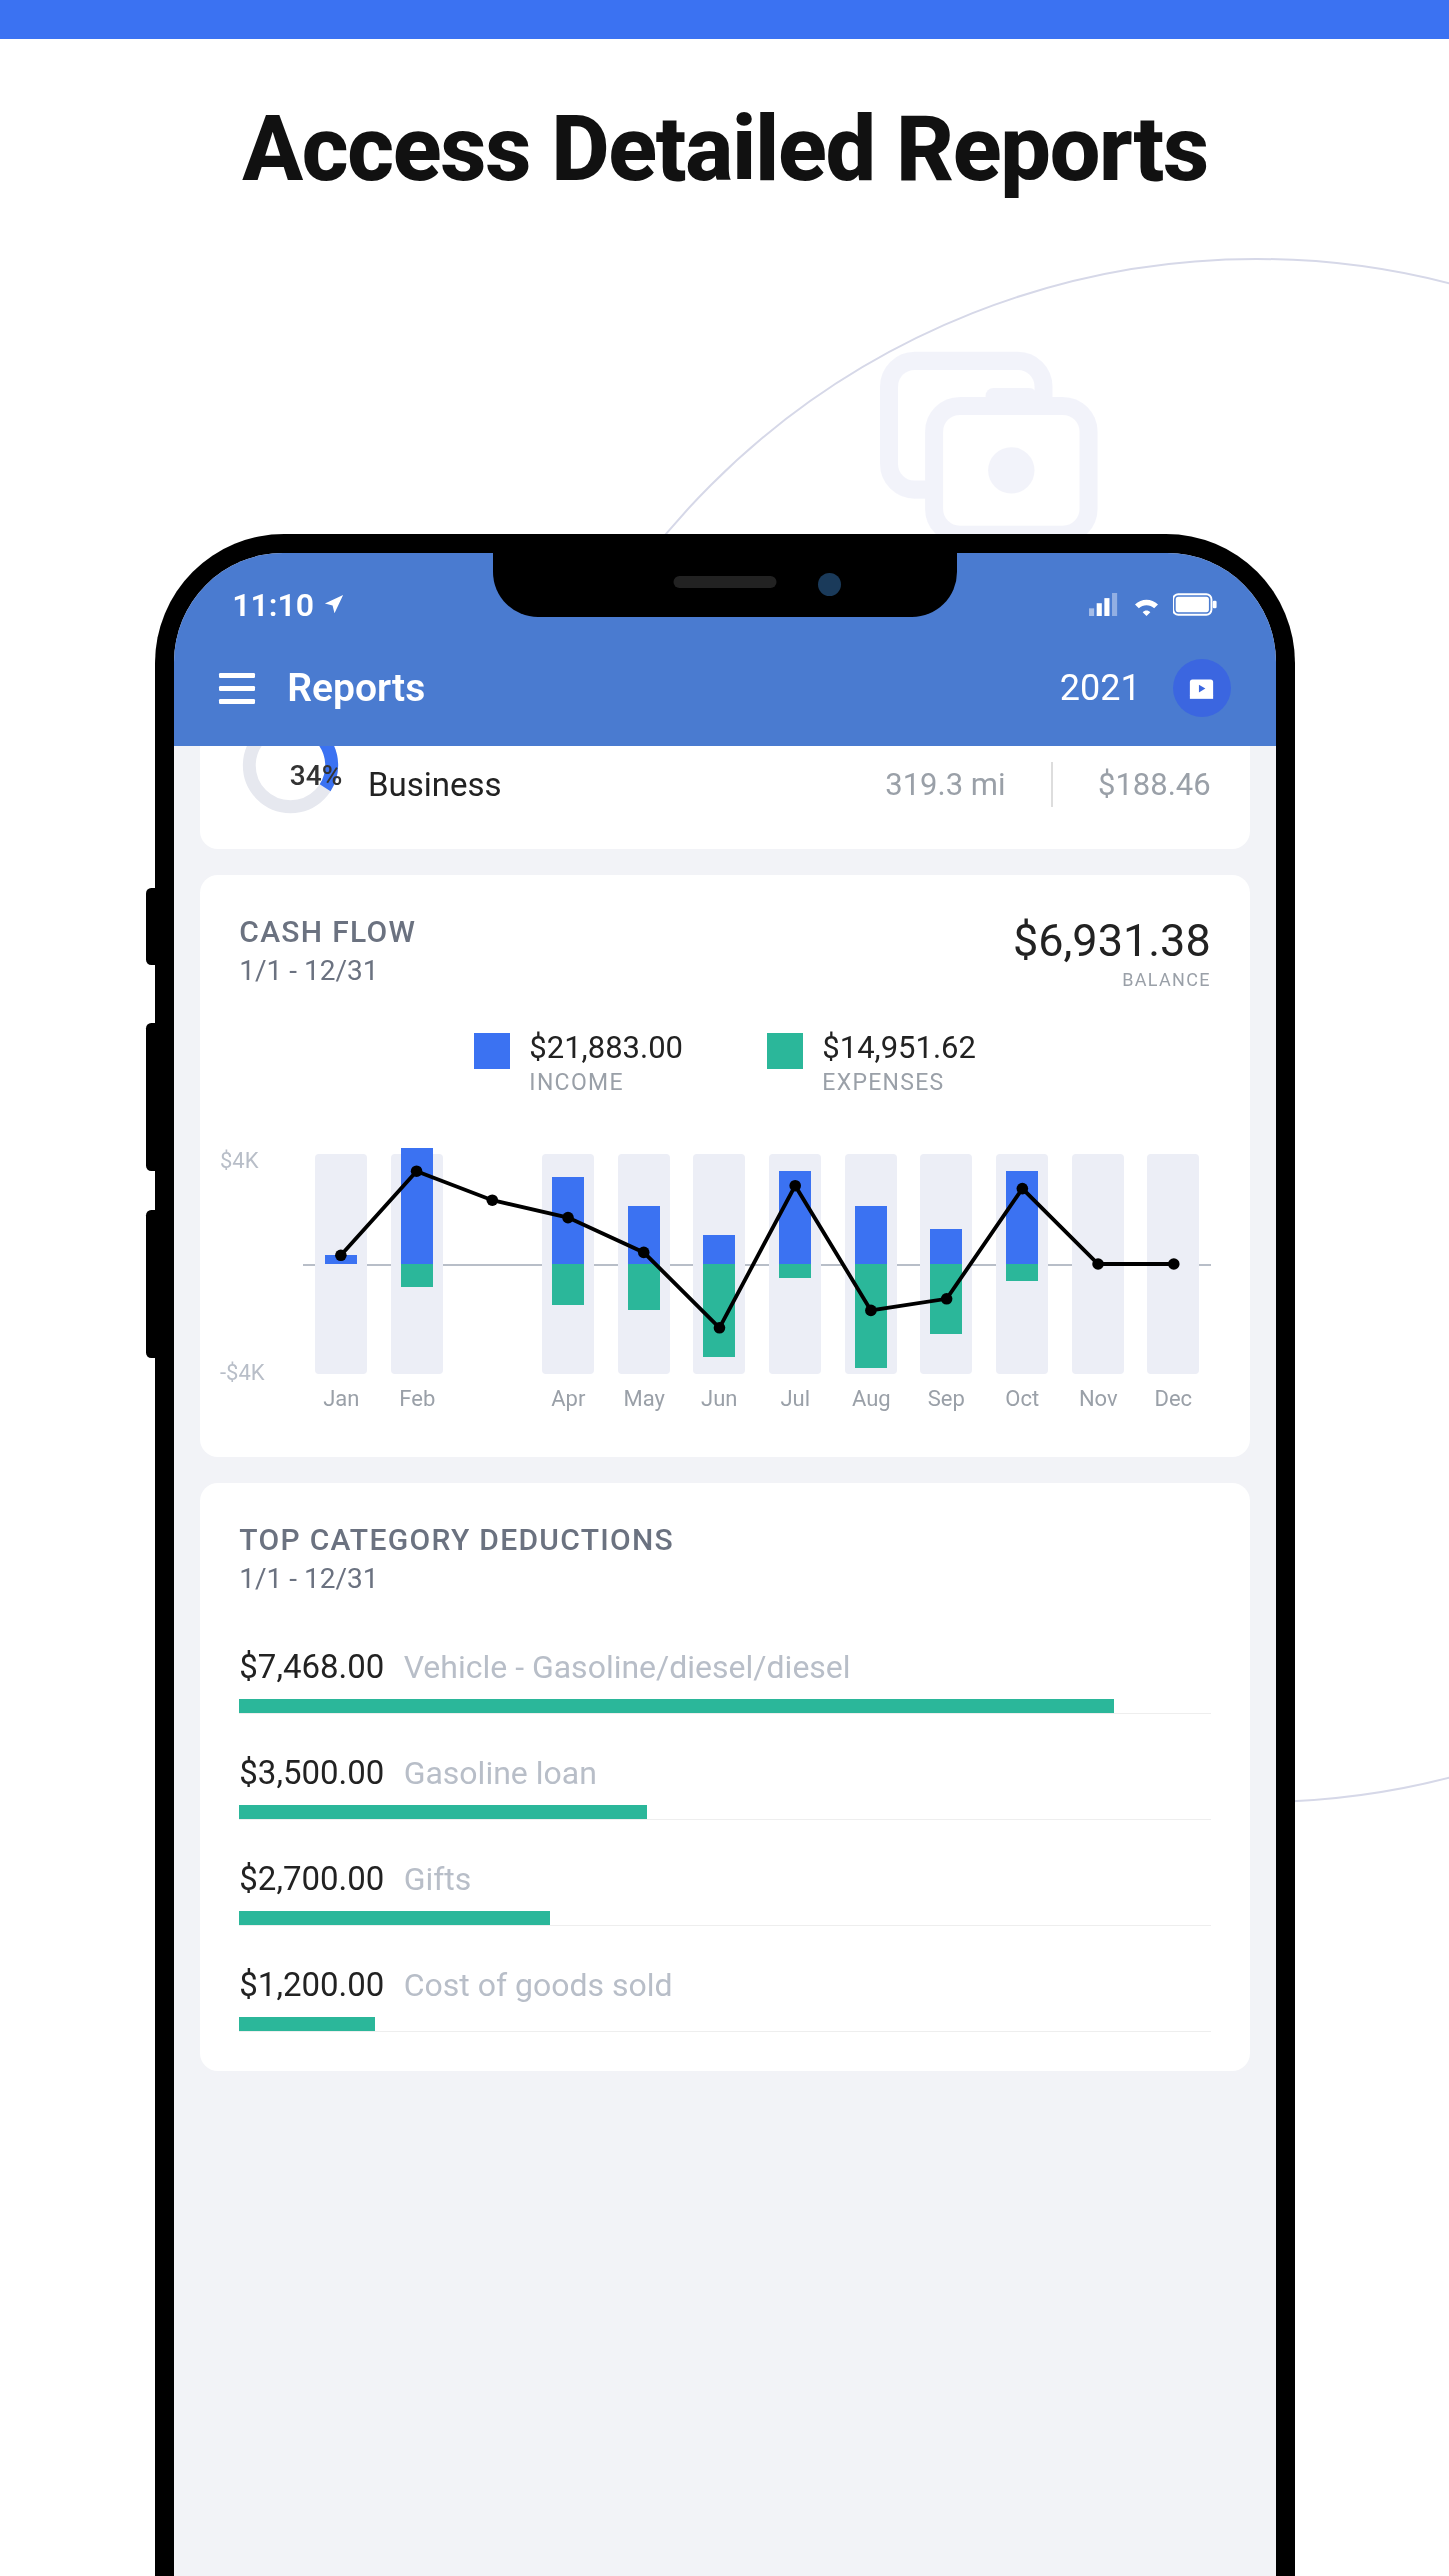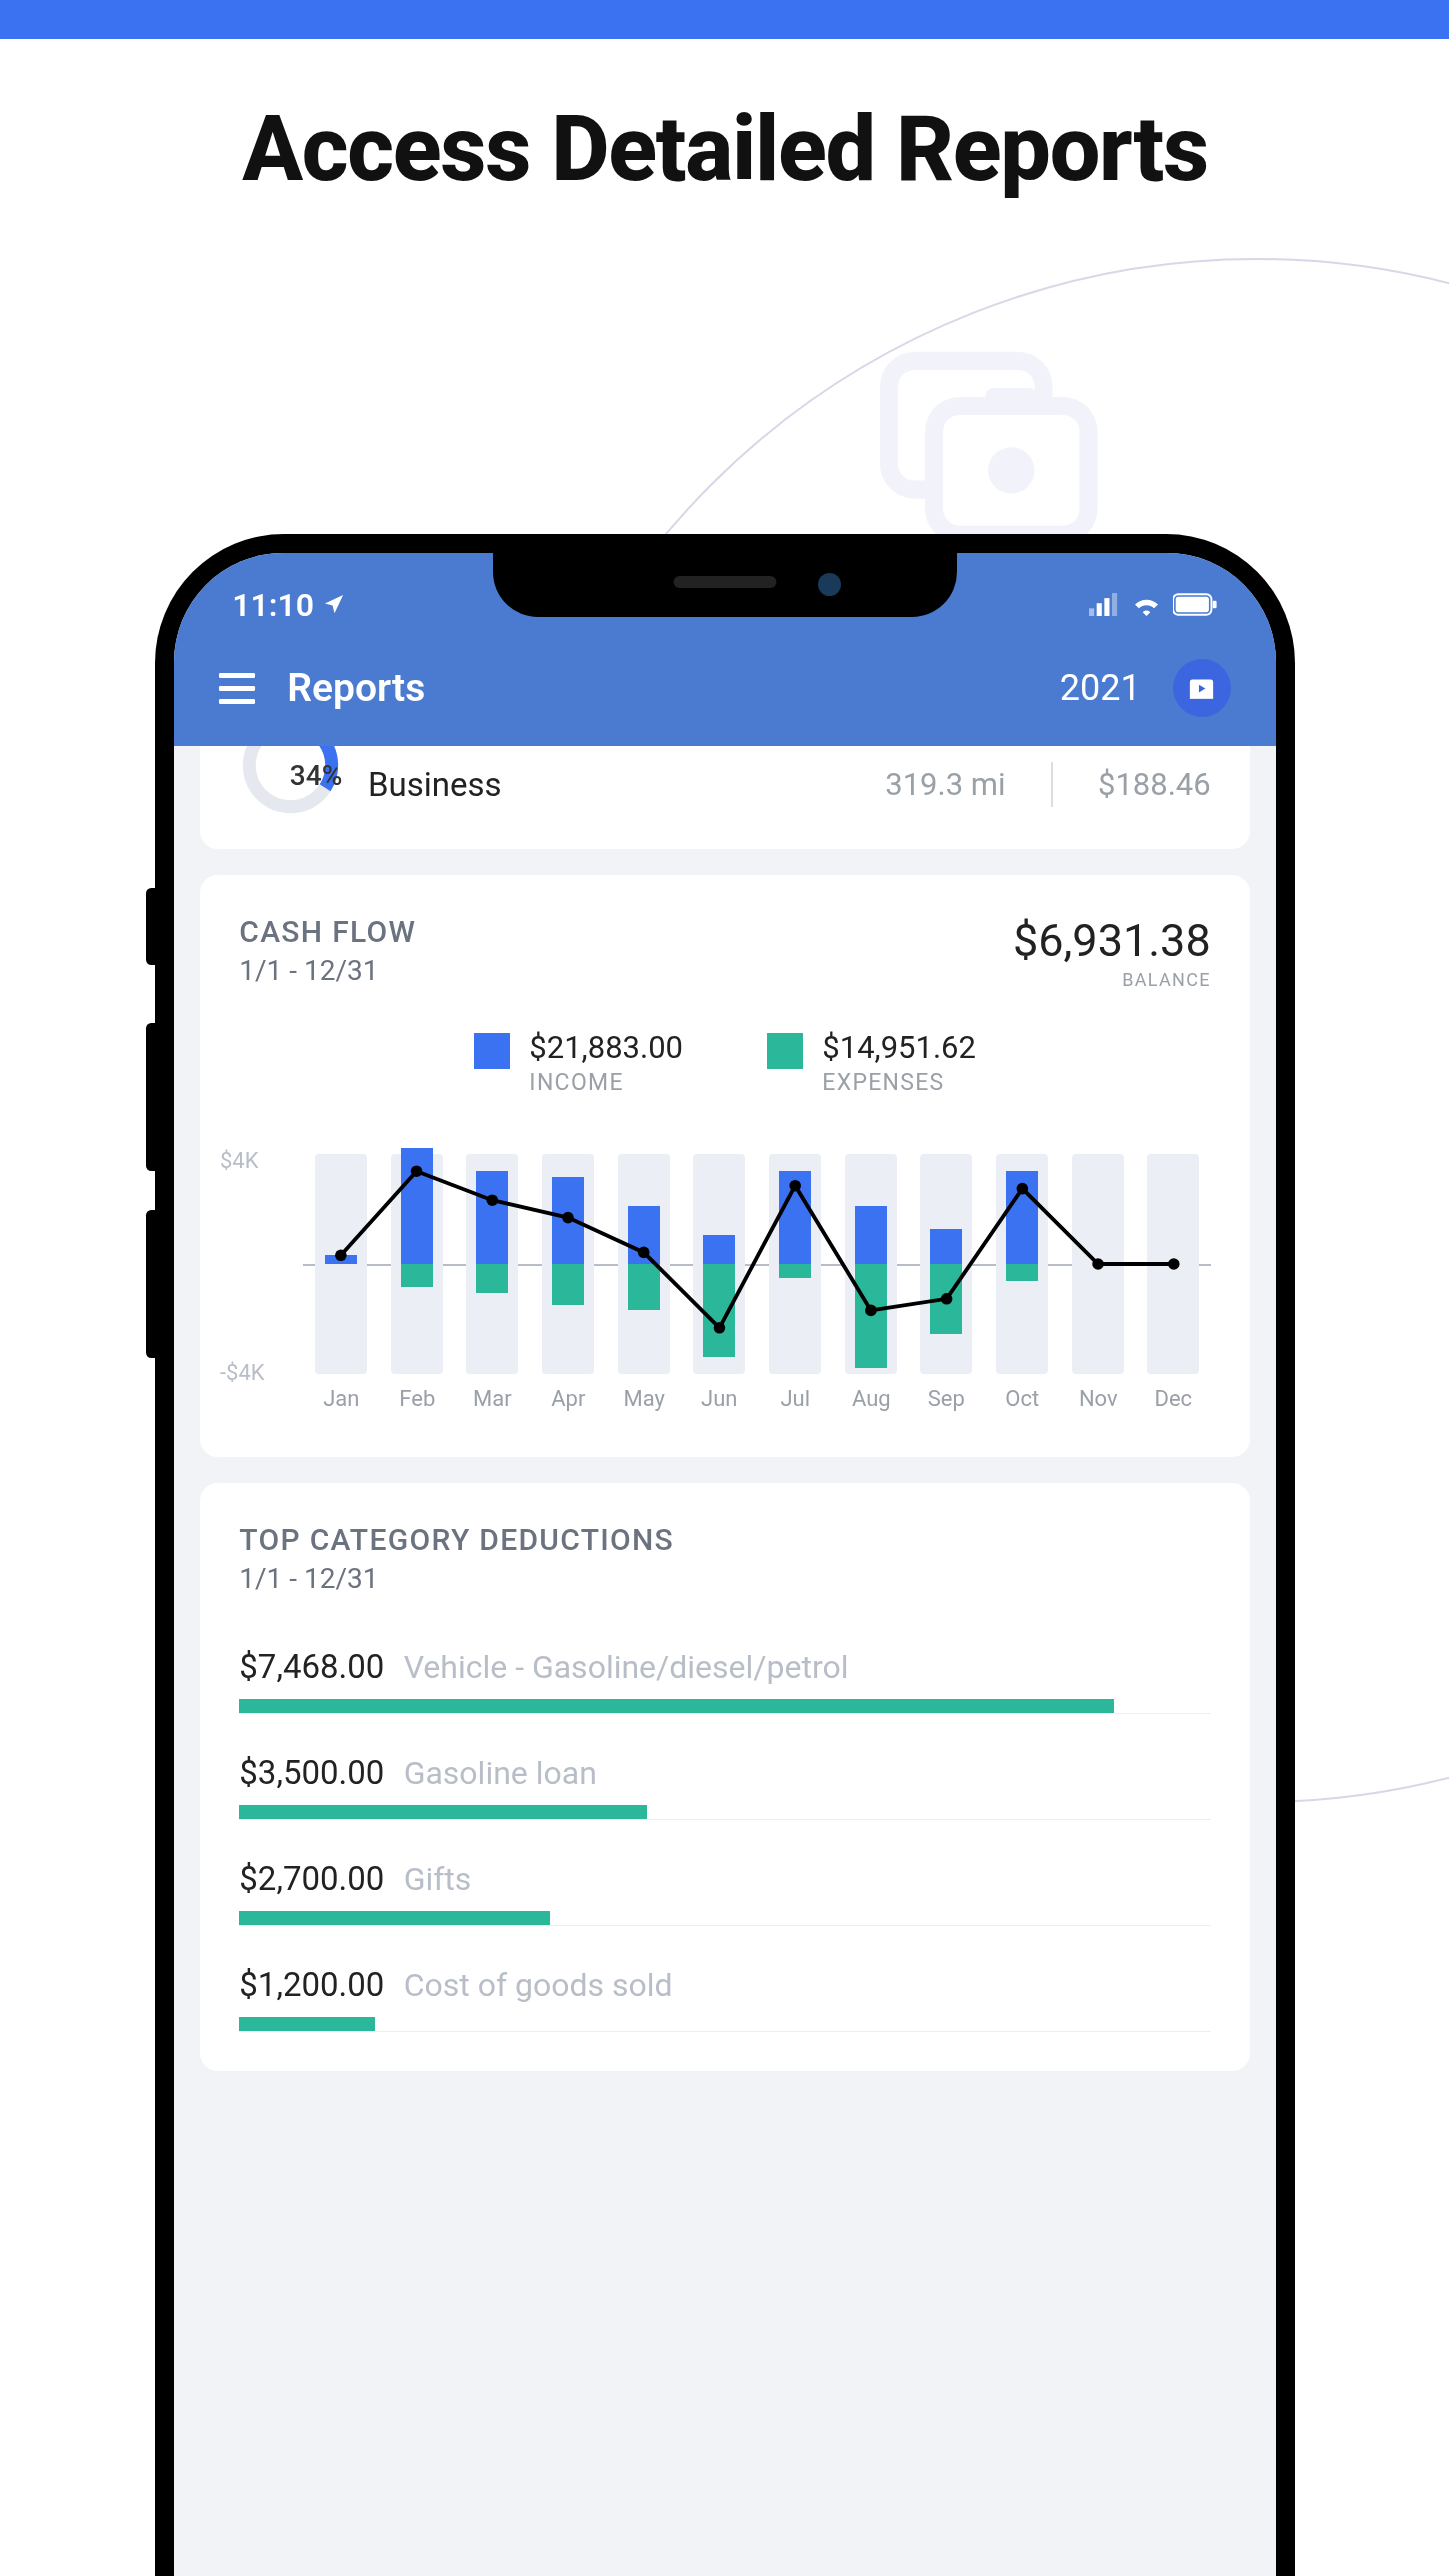--- a/index.html
+++ b/index.html
@@ -329,26 +329,20 @@
                 <div class="cf-bar-bg"></div>
                 <div class="cf-bar-inc" style="height: 116px;"></div>
                 <div class="cf-bar-exp" style="height: 23px;"></div>
                 <div class="cf-month-lbl">Feb</div>
               </div>
               <div class="cf-month" style="left: 0px; width: 76px;">
                 <div class="cf-bar-bg"></div>
                 <div class="cf-bar-inc" style="height: 8.7px;"></div>
                 <div class="cf-month-lbl">Jan</div>
               </div>
-              <div class="cf-month" style="left: 151px; width: 76px;">
-                <div class="cf-bar-bg"></div>
-                <div class="cf-bar-inc" style="height: 93px;"></div>
-                <div class="cf-bar-exp" style="height: 29px;"></div>
-                <div class="cf-month-lbl">Mar</div>
-              </div>
               <div class="cf-month" style="left: 227px; width: 76px;">
                 <div class="cf-bar-bg"></div>
                 <div class="cf-bar-inc" style="height: 87px;"></div>
                 <div class="cf-bar-exp" style="height: 41px;"></div>
                 <div class="cf-month-lbl">Apr</div>
               </div>
               <div class="cf-month" style="left: 303px; width: 76px;">
                 <div class="cf-bar-bg"></div>
                 <div class="cf-bar-inc" style="height: 58px;"></div>
                 <div class="cf-bar-exp" style="height: 46px;"></div>
@@ -411,21 +405,21 @@
         </div>
       </div>
 
       <div class="card">
         <div class="deduct-title">TOP CATEGORY DEDUCTIONS</div>
         <div class="deduct-range">1/1 - 12/31</div>
         <div class="deduct-list" id="deduct-list">
             <div class="deduct-row">
               <div class="deduct-text">
                 <span class="deduct-amt">$7,468.00</span>
-                <span class="deduct-cat">Vehicle - Gasoline/diesel/petrol</span>
+                <span class="deduct-cat">Vehicle - Gasoline/diesel/diesel</span>
               </div>
               <div class="deduct-bar" style="width: 90%;"></div>
             </div>
             <div class="deduct-row">
               <div class="deduct-text">
                 <span class="deduct-amt">$3,500.00</span>
                 <span class="deduct-cat">Gasoline loan</span>
               </div>
               <div class="deduct-bar" style="width: 42%;"></div>
             </div>

